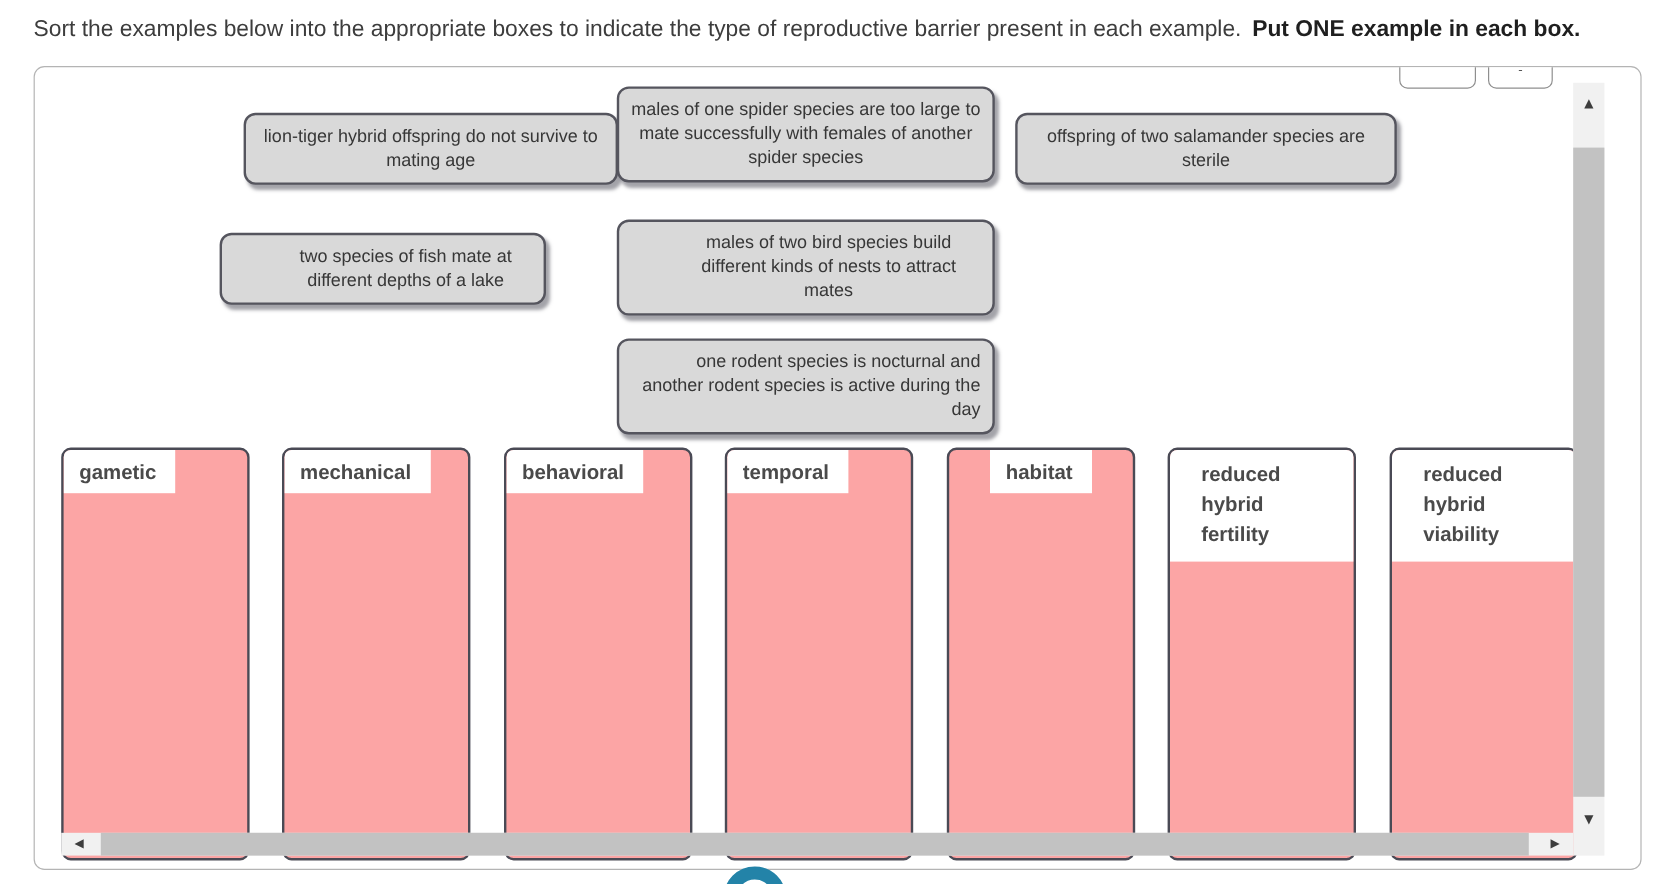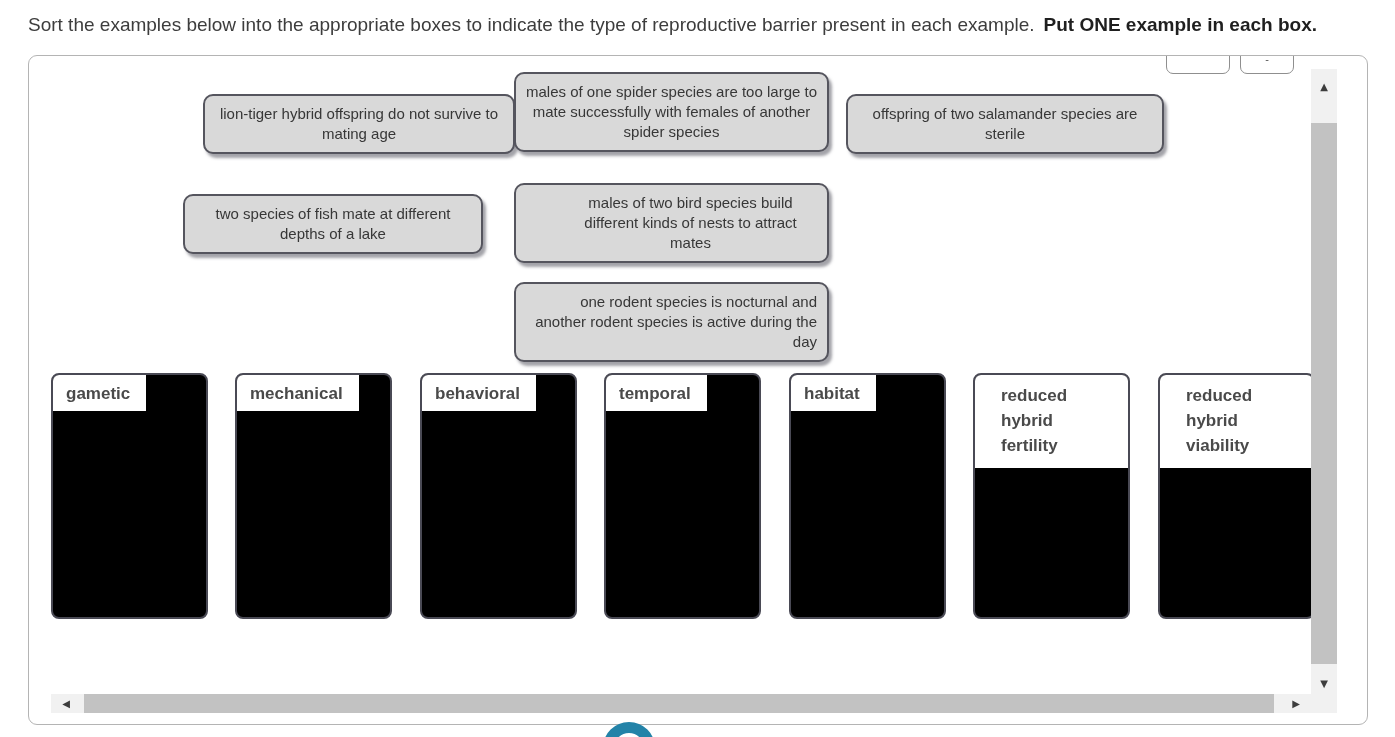--- a/index.html
+++ b/index.html
@@ -40,34 +40,34 @@
     box-shadow:3px 4px 3px 0 rgba(88,88,98,0.55);
     display:flex;align-items:center;justify-content:center;
     text-align:center;
     font-size:15px;line-height:20px;color:#373737;
     padding:8px 10px;box-sizing:border-box;
     cursor:grab;z-index:3;
   }
   .c0{left:154px;top:38px;width:312px;min-height:60px;margin-left:20px;}
   .c1{left:485px;top:16px;width:315px;min-height:80px;}
   .c2{left:817px;top:38px;width:318px;min-height:60px;}
-  .c3{left:154px;top:138px;width:300px;min-height:60px;}
+  .c3{left:154px;top:138px;width:272px;min-height:60px;padding-left:48px;}
   .c4{left:485px;top:127px;width:315px;min-height:80px;padding-left:48px;}
   .c5{left:817px;top:127px;width:318px;min-height:80px;}
   .c6{left:485px;top:226px;width:315px;min-height:80px;text-align:right;}
 
   
   .dropzone{
-    position:absolute;top:317px;width:157px;height:246px;
-    background:#000000;
+    position:absolute;top:317px;width:157px;height:344px;
+    background:#fca5a5;
     border:2px solid #4a4a55;border-radius:8px;
     box-sizing:border-box;overflow:hidden;z-index:1;
   }
   .z0{left:22px;}  .z1{left:206px;} .z2{left:391px;} .z3{left:575px;}
-  .z4{left:760px;} .z5{left:944px;} .z6{left:1129px;}
+  .z4{left:760px;text-align:center;} .z5{left:944px;} .z6{left:1129px;}
   .dz-label{
     background:#ffffff;font-weight:bold;font-size:17px;color:#4a4a4a;
   }
   .dz-label.single{display:inline-block;padding:9px 16px 7px 13px;}
   .dz-label.multi{display:block;text-align:left;padding:8px 26px 10px;line-height:25px;}
 
   
   .vscroll{
     position:absolute;left:1282px;top:13px;width:26px;height:644px;
     background:#f1f1f1;z-index:5;

